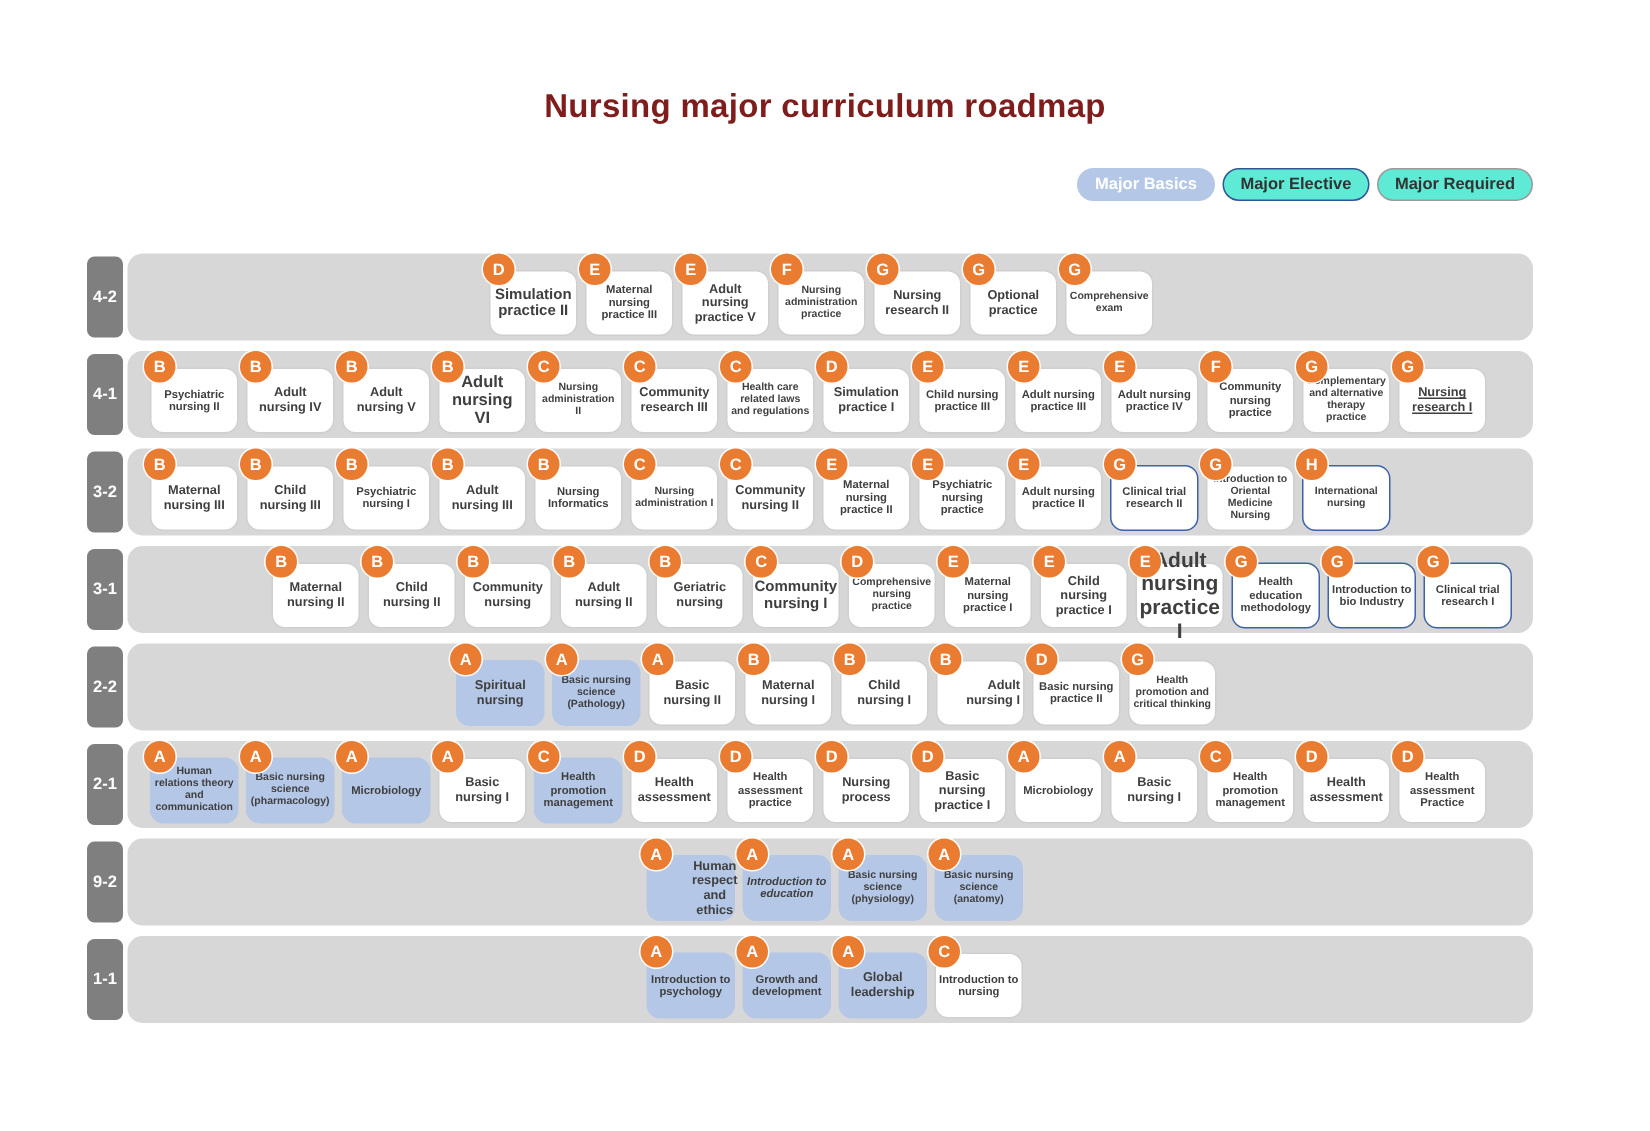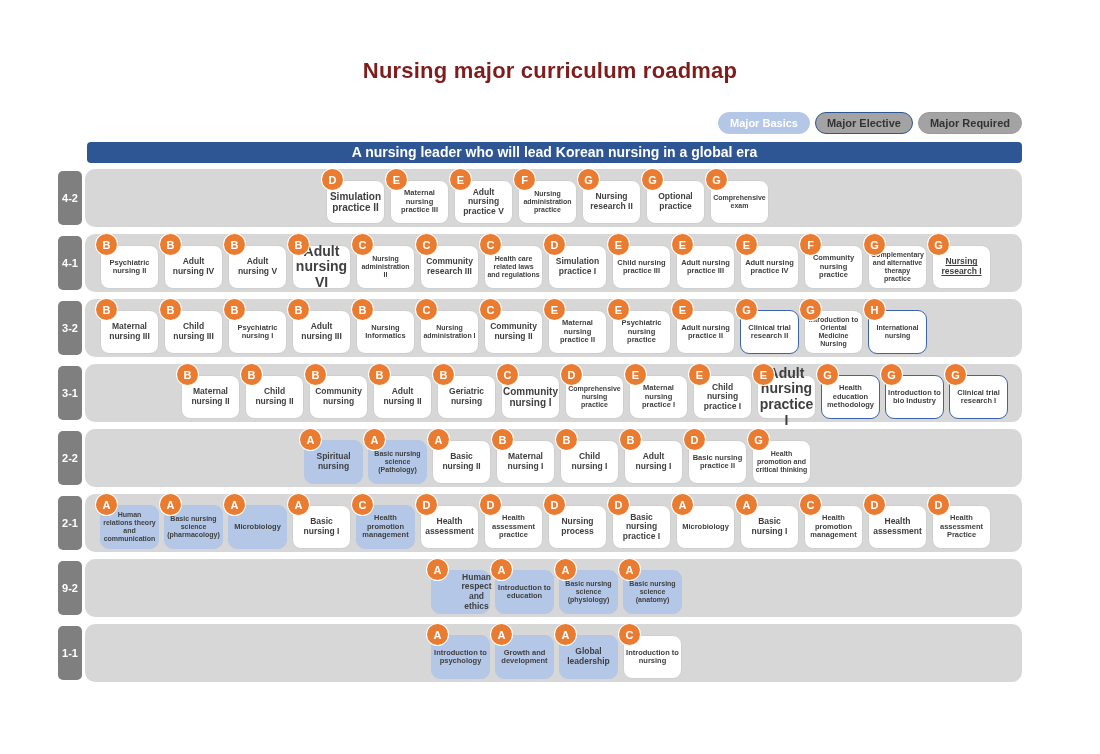--- a/index.html
+++ b/index.html
@@ -3,21 +3,21 @@
 <meta charset="utf-8">
 <style>
   html,body{margin:0;padding:0;background:#fff;}
   .canvas{position:relative;width:1100px;height:754px;background:#fff;
           font-family:"Liberation Sans","DejaVu Sans",sans-serif;overflow:hidden;}
   .page-title{position:absolute;top:58px;left:0;width:100%;text-align:center;
           font-size:22px;font-weight:700;color:#7f1d1d;margin:0;letter-spacing:.2px;}
   .legend{position:absolute;top:112px;right:78px;display:flex;gap:5px;}
   .pill{height:22px;padding:0 11px;border-radius:11px;font-size:11px;font-weight:700;
         display:flex;align-items:center;justify-content:center;cursor:pointer;
-        font-family:inherit;background:#a3a3a3;}
+        font-family:inherit;background:#5eead4;}
   .pill.basics{background:var(--basics-fill);color:#fff;border:1px solid var(--basics-fill);}
   .pill.elective{border:1.5px solid var(--banner-bg);color:#333;}
   .pill.required{border:1px solid #9a9a9a;color:#333;}
   .banner{position:absolute;top:142px;left:87px;width:935px;height:21px;border-radius:4px;
           background:var(--banner-bg);color:#fff;font-size:14px;font-weight:700;
           text-align:center;line-height:21px;}
   .rows{position:absolute;top:169px;left:85px;width:937px;}
   .row{position:relative;height:58px;margin-bottom:7px;background:var(--row-bg);
        border-radius:10px;}
   .row-label{position:absolute;left:-27px;top:2px;width:24px;height:54px;
@@ -41,21 +41,20 @@
 
 <div class="canvas">
   <h1 class="page-title">Nursing major curriculum roadmap</h1>
 
   <div class="legend">
     <button class="pill basics">Major Basics</button>
     <button class="pill elective">Major Elective</button>
     <button class="pill required">Major Required</button>
   </div>
 
-  <div class="banner">A nursing leader who will lead Korean nursing in a global era</div>
 
   <div class="rows" id="rows">
   <div class="row">
     <div class="row-label">4-2</div>
     <div class="cards" style="padding-left: 241px;">
   <div class="card required">
     <span class="badge">D</span>
     <span class="cname" style="font-size: 10px;">Simulation practice II</span>
   </div>
 
@@ -104,21 +103,21 @@
     <span class="cname" style="font-size: 8.5px;">Adult nursing IV</span>
   </div>
 
   <div class="card required">
     <span class="badge">B</span>
     <span class="cname" style="font-size: 8.5px;">Adult nursing V</span>
   </div>
 
   <div class="card required">
     <span class="badge">B</span>
-    <span class="cname" style="font-size: 14px;">Adult nursing VI</span>
+    <span class="cname" style="font-size: 11px;">Adult nursing VI</span>
   </div>
 
   <div class="card required">
     <span class="badge">C</span>
     <span class="cname" style="font-size: 7px;">Nursing administration II</span>
   </div>
 
   <div class="card required">
     <span class="badge">C</span>
     <span class="cname" style="font-size: 8.5px;">Community research III</span>
@@ -329,21 +328,21 @@
     <span class="cname" style="font-size: 8.5px;">Maternal nursing I</span>
   </div>
 
   <div class="card required">
     <span class="badge">B</span>
     <span class="cname" style="font-size: 8.5px;">Child nursing I</span>
   </div>
 
   <div class="card required">
     <span class="badge">B</span>
-    <span class="cname" style="font-size: 8.5px;">Adult nursing I</span>
+    <span class="cname" style="font-size: 8.5px; text-align: right;">Adult nursing I</span>
   </div>
 
   <div class="card required">
     <span class="badge">D</span>
     <span class="cname" style="font-size: 7.5px;">Basic nursing practice II</span>
   </div>
 
   <div class="card required">
     <span class="badge">G</span>
     <span class="cname" style="font-size: 7px;">Health promotion and critical thinking</span>
@@ -429,21 +428,21 @@
   <div class="row">
     <div class="row-label">9-2</div>
     <div class="cards" style="padding-left: 346px;">
   <div class="card basics">
     <span class="badge">A</span>
     <span class="cname" style="font-size: 8.5px; margin-left: 32px;">Human respect and ethics</span>
   </div>
 
   <div class="card basics">
     <span class="badge">A</span>
-    <span class="cname" style="font-size: 7.5px;">Introduction to education</span>
+    <span class="cname" style="font-size: 7.5px; font-style: italic;">Introduction to education</span>
   </div>
 
   <div class="card basics">
     <span class="badge">A</span>
     <span class="cname" style="font-size: 7px;">Basic nursing science (physiology)</span>
   </div>
 
   <div class="card basics">
     <span class="badge">A</span>
     <span class="cname" style="font-size: 7px;">Basic nursing science (anatomy)</span>

